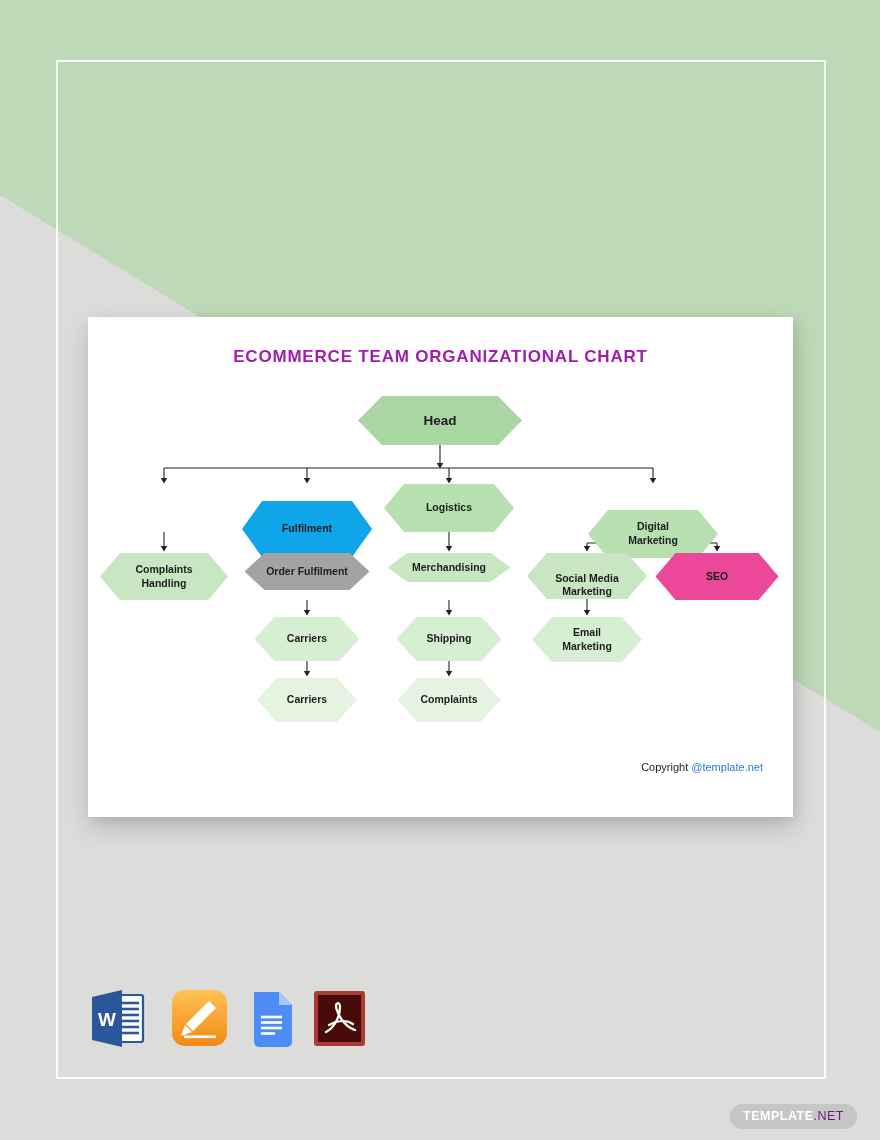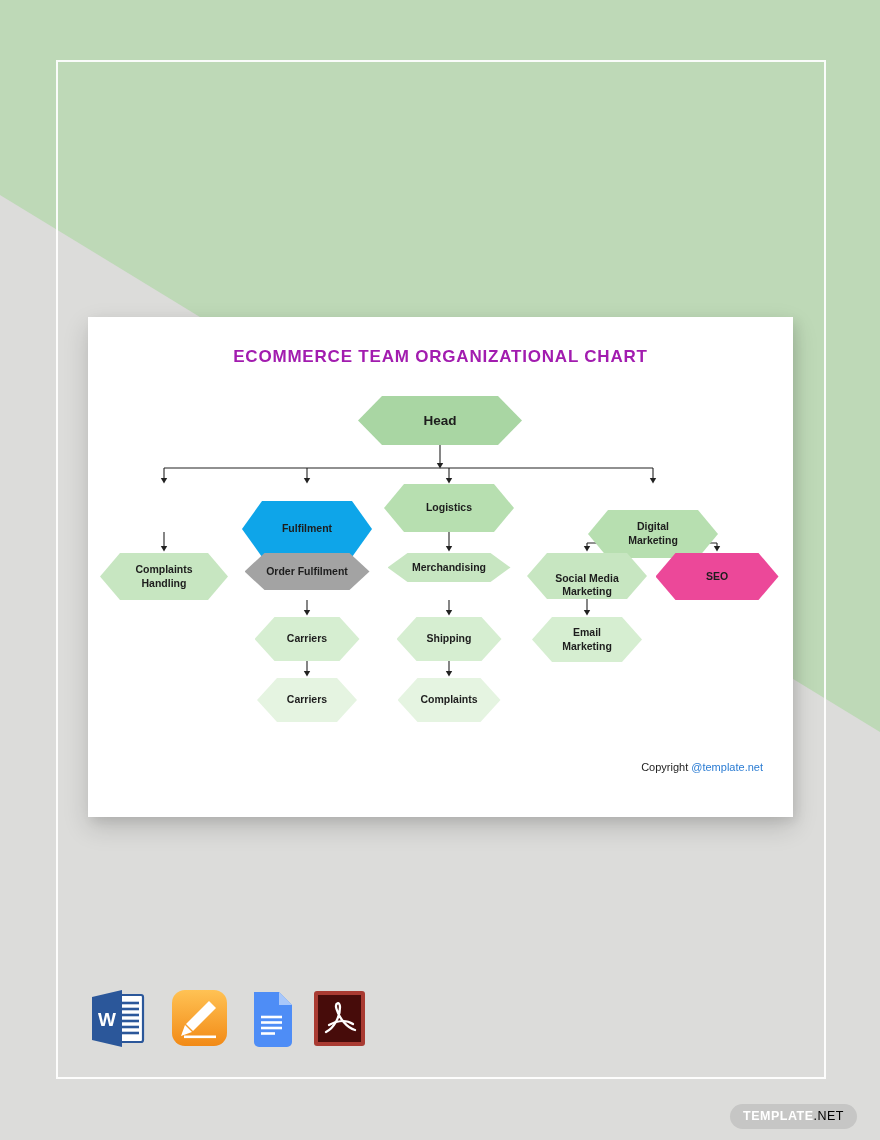--- a/index.html
+++ b/index.html
@@ -49,21 +49,21 @@
   .copyright a{text-decoration:none;cursor:pointer;margin-top:36px;}
   .formats{position:absolute;left:92px;top:990px;width:280px;height:58px;}
   .format-icon{position:absolute;cursor:pointer;}
   .watermark{
     position:absolute;right:23px;top:1104px;
     background:#c6c6c5;border-radius:13px;
     padding:5px 13px 6px;
     font-size:12.5px;font-weight:700;letter-spacing:.5px;
     color:#ffffff;
   }
-  .watermark .lite{color:#000000;font-weight:400;}
+  .watermark .lite{color:#701a75;font-weight:400;}
 </style>
 </head>
 <body style="background: rgb(220, 220, 218);">
 
 <div class="bg-green" style="background: rgb(190, 217, 183);"></div>
 <div class="frame"></div>
 
 <div class="card">
   <h1>ECOMMERCE TEAM ORGANIZATIONAL CHART</h1>
   <div class="chart">

